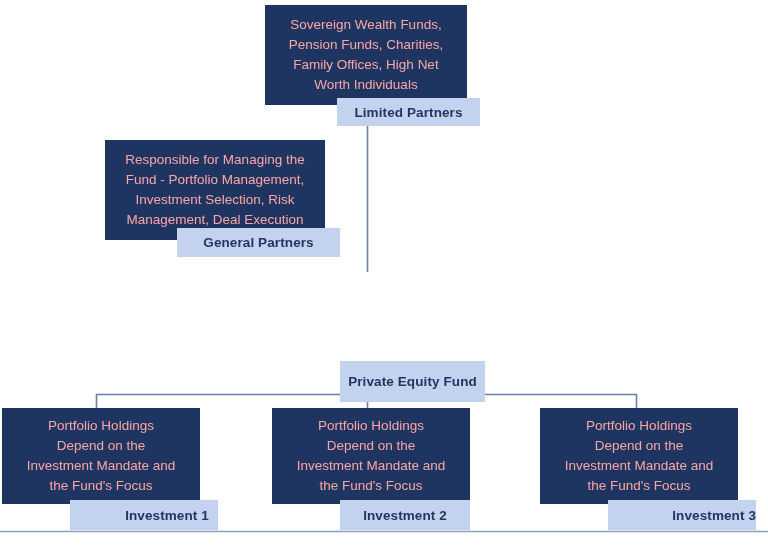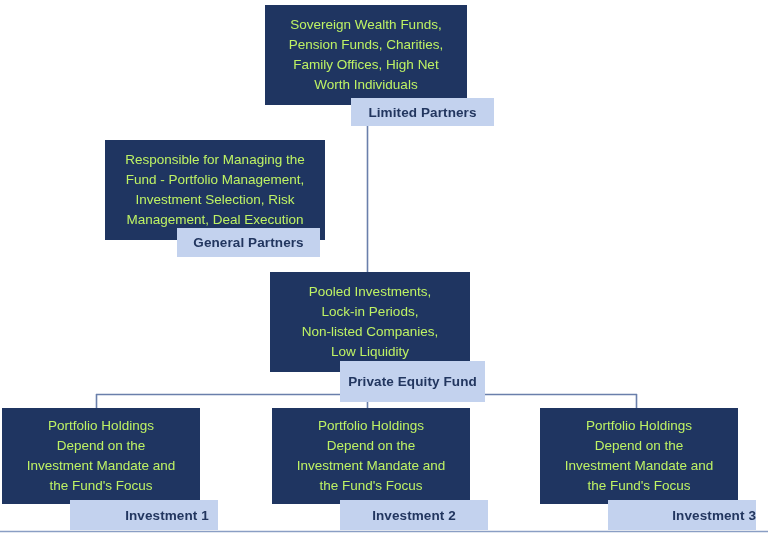--- a/index.html
+++ b/index.html
@@ -37,55 +37,55 @@
     color: #e9eef7;
     display: flex;
     align-items: center;
     justify-content: center;
     text-align: center;
     padding: 6px 10px;
     line-height: 1.5;
   }
   .node-text {
     font-size: 13.5px;
-    color: #bef264;
+    color: #fca5a5;
     white-space: pre-line;
     text-align: center;
     font-weight: 400;
   }
   
   .chip {
     position: absolute;
     z-index: 3;
     box-sizing: border-box;
     background: #c3d2ee;
     color: #22365f;
     display: flex;
     align-items: center;
     justify-content: center;
     font-size: 13.5px;
     font-weight: bold;
     letter-spacing: 0.1px;
   }
   
   #node-lp      { left: 265px; top: 5px;   width: 202px; height: 100px; }
-  #chip-lp      { left: 337px; top: 98px;  width: 143px; height: 28px; margin-left: 14px; }
+  #chip-lp      { left: 337px; top: 98px;  width: 143px; height: 28px; }
 
   #node-gp      { left: 105px; top: 140px; width: 220px; height: 100px; }
-  #chip-gp      { left: 177px; top: 228px; width: 143px; height: 29px; }
+  #chip-gp      { left: 177px; top: 228px; width: 163px; height: 29px; }
 
   #node-pef     { left: 270px; top: 272px; width: 200px; height: 100px; }
   #chip-pef     { left: 340px; top: 361px; width: 145px; height: 41px; }
 
   
   #node-inv1    { left: 2px;   top: 408px; width: 198px; height: 96px; }
   #chip-inv1    { left: 70px;  top: 500px; width: 148px; height: 30px; padding-left: 46px; }
 
   #node-inv2    { left: 272px; top: 408px; width: 198px; height: 96px; }
-  #chip-inv2    { left: 340px; top: 500px; width: 148px; height: 30px; }
+  #chip-inv2    { left: 340px; top: 500px; width: 130px; height: 30px; }
 
   #node-inv3    { left: 540px; top: 408px; width: 198px; height: 96px; }
   #chip-inv3    { left: 608px; top: 500px; width: 148px; height: 30px; justify-content: flex-end; }
 </style>
 </head>
 <body>
 
 <div id="canvas">
 
   <svg id="connectors" viewBox="0 0 768 545" width="768" height="545" aria-hidden="true">
@@ -116,26 +116,20 @@
   <div class="node" id="node-gp">
     <span class="node-text">Responsible for Managing the
 Fund - Portfolio Management,
 Investment Selection, Risk
 Management, Deal Execution</span>
   </div>
   <div class="chip" id="chip-gp">
     <span>General Partners</span>
   </div>
 
-  <div class="node" id="node-pef">
-    <span class="node-text">Pooled Investments,
-Lock-in Periods,
-Non-listed Companies,
-Low Liquidity</span>
-  </div>
   <div class="chip" id="chip-pef">
     <span>Private Equity Fund</span>
   </div>
 
   <div class="node" id="node-inv1">
     <span class="node-text">Portfolio Holdings
 Depend on the
 Investment Mandate and
 the Fund's Focus</span>
   </div>

